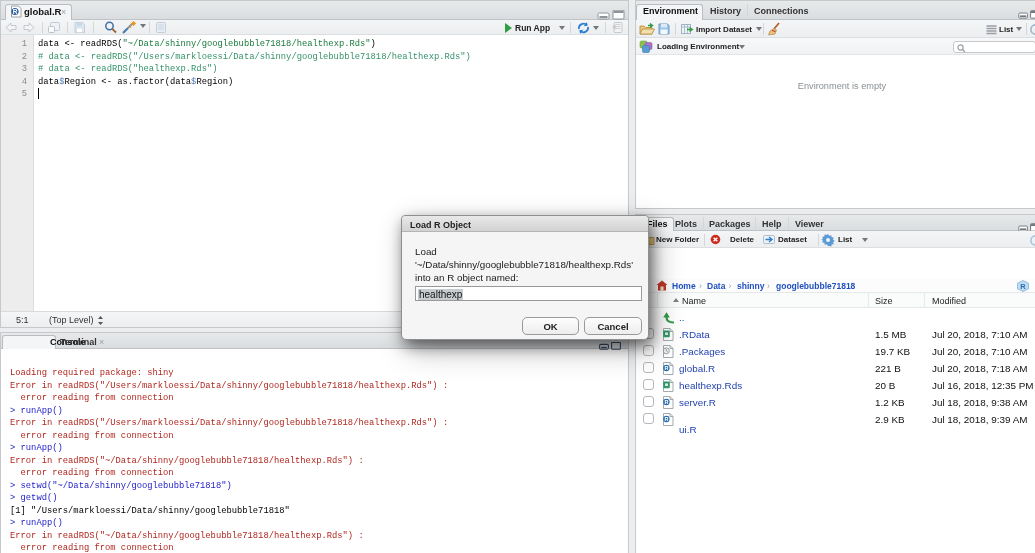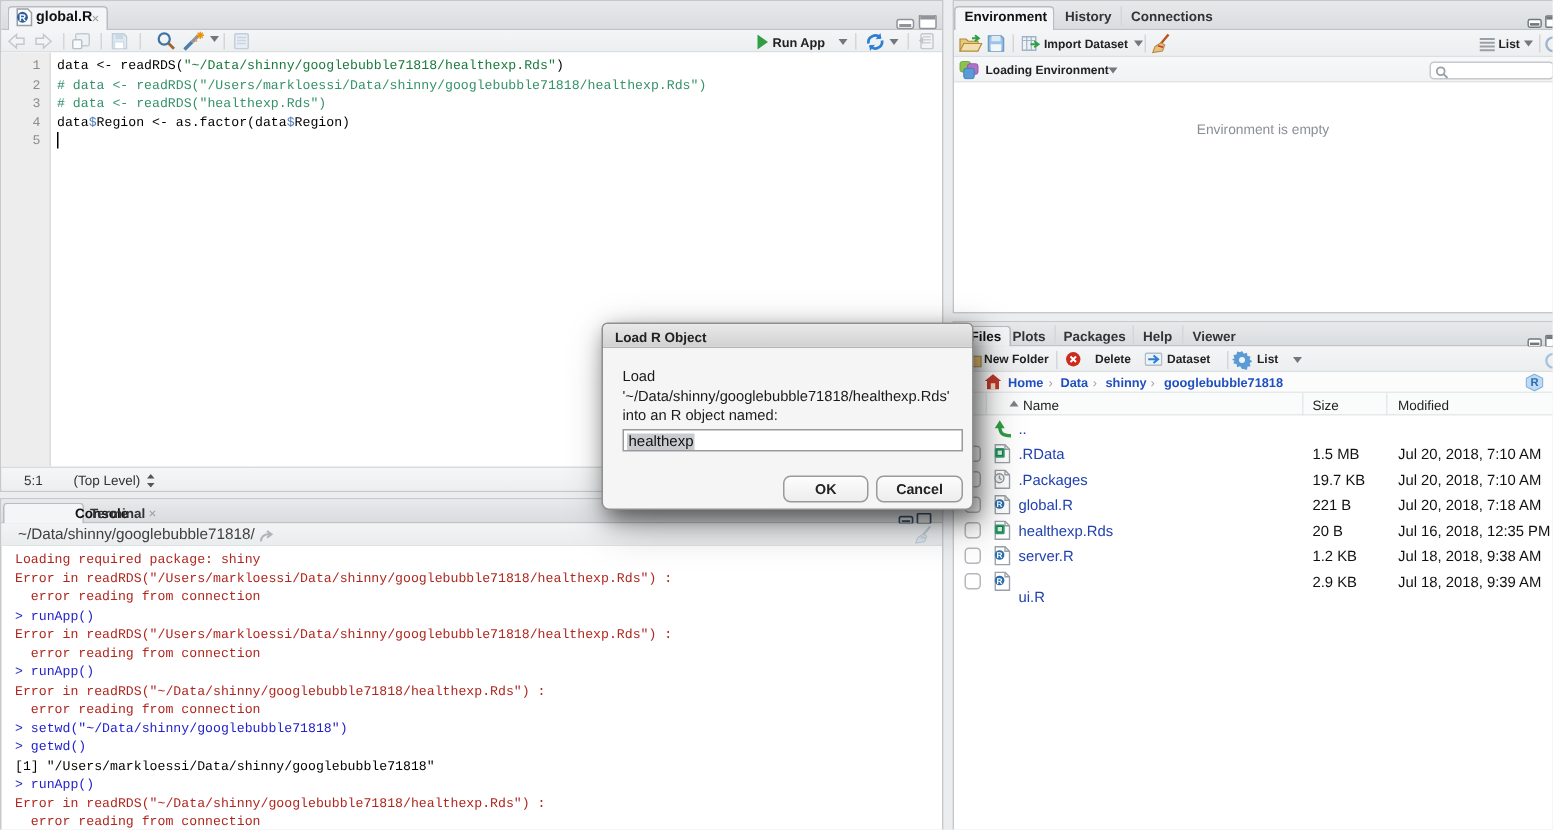--- a/index.html
+++ b/index.html
@@ -125,31 +125,20 @@
     <div class="tab" style="left:1px; width:54px; top:2px;"></div>
     <div class="tabtx" style="left:10px; top:3.5px; color:#111;margin-left:39px;">Console</div>
     <div class="tabtx" style="left:59px; top:3.5px; color:#333;">Terminal</div>
     <div style="position:absolute; left:98px; top:3.5px; font-size:9px; color:#9aa0a5;">×</div>
     <svg class="icon" style="left:595px; top:8.5px;" width="28" height="8" viewBox="0 0 28 10">
       <rect x="1" y="3" width="11" height="6" rx="1.5" fill="none" stroke="#3d4f66" stroke-width="1.4"></rect>
       <rect x="3" y="6" width="7" height="1.8" fill="#3d4f66"></rect>
       <rect x="16" y="0.5" width="11" height="8.5" rx="1" fill="none" stroke="#3d4f66" stroke-width="1.4"></rect>
     </svg>
   </div>
-  <div style="position:relative; height:15px; background:linear-gradient(#f2f4f5,#eaedee); border-bottom:1px solid #e0e3e5;">
-    <div style="position:absolute; left:11px; top:2px; font-size:10.2px; color:#404040;">~/Data/shinny/googlebubble71818/</div>
-    <svg class="icon" style="left:172px; top:3.5px;" width="12" height="9" viewBox="0 0 12 9">
-      <path d="M1 8 Q1 3 7 3 M5 1 L8 3.2 L5 5.5" fill="none" stroke="#b0b5b9" stroke-width="1.4"></path>
-    </svg>
-    <svg class="icon" style="left:607px; top:1px;" width="16" height="13" viewBox="0 0 15 14">
-      <path d="M12 1 L7 7" stroke="#c4cdd6" stroke-width="1.6"></path>
-      <path d="M7 6.5 L3 9 L1.5 13 L8 12 L9.5 8 z" fill="#dde6ee" stroke="#becbd7" stroke-width="0.7"></path>
-      <path d="M5 8.5 l3.5 1" stroke="#c8d3dd" stroke-width="1.2"></path>
-    </svg>
-  </div>
   <div class="mono" style="position:absolute; left:9px; top:34px;"><span class="red">Loading required package: shiny
 Error in readRDS("/Users/markloessi/Data/shinny/googlebubble71818/healthexp.Rds") :
   error reading from connection</span>
 <span class="blu">&gt; runApp()</span>
 <span class="red">Error in readRDS("/Users/markloessi/Data/shinny/googlebubble71818/healthexp.Rds") :
   error reading from connection</span>
 <span class="blu">&gt; runApp()</span>
 <span class="red">Error in readRDS("~/Data/shinny/googlebubble71818/healthexp.Rds") :
   error reading from connection</span>
 <span class="blu">&gt; setwd("~/Data/shinny/googlebubble71818")</span>
@@ -266,21 +255,21 @@
     <svg class="icon" style="left:185px; top:2px;" width="14" height="14" viewBox="0 0 14 14">
       <path d="M7 1 l1.2 1.8 2.1-.6 .3 2.1 2.1 .3 -.6 2.1 1.8 1.2 -1.8 1.2 .6 2.1 -2.1 .3 -.3 2.1 -2.1-.6 L7 13 l-1.2-1.8 -2.1 .6 -.3-2.1 -2.1-.3 .6-2.1 L0.1 7 l1.8-1.2 -.6-2.1 2.1-.3 .3-2.1 2.1 .6 z" fill="#5b9bd5"></path>
       <circle cx="7" cy="7" r="2" fill="#eef4fa"></circle>
     </svg>
     <div class="tooltx" style="left:202px; top:4px;">List</div>
     <div class="caret" style="left:226px; top:7px;"></div>
     <svg class="icon" style="left:393px; top:2.5px;" width="13" height="13" viewBox="0 0 13 13">
       <circle cx="6.5" cy="6.5" r="4.6" fill="none" stroke="#a8c4dc" stroke-width="1.6"></circle>
     </svg>
   </div>
-  <div style="position:relative; height:14px; background:#fcfcfd; border-bottom:1px solid #e6e9eb;">
+  <div style="position:relative; height:14px; background:#fcfcfd; border-bottom:1px solid #e6e9eb;margin-top:31px;">
     <svg class="icon" style="left:20px; top:1px;" width="12" height="11" viewBox="0 0 12 11">
       <path d="M6 0.5 L0.5 5 H2 V10.5 H10 V5 H11.5 z" fill="#c0392b"></path>
       <rect x="4.5" y="6.5" width="3" height="4" fill="#f4e0c8"></rect>
     </svg>
     <div style="position:absolute; left:36px; top:2px; font-size:8.5px; font-weight:bold; color:#2050c0;">Home</div>
     <div style="position:absolute; left:63px; top:2px; font-size:8.5px; color:#9aa0a5;">›</div>
     <div style="position:absolute; left:71px; top:2px; font-size:8.5px; font-weight:bold; color:#2050c0;">Data</div>
     <div style="position:absolute; left:92.5px; top:2px; font-size:8.5px; color:#9aa0a5;">›</div>
     <div style="position:absolute; left:101px; top:2px; font-size:8.5px; font-weight:bold; color:#2050c0;">shinny</div>
     <div style="position:absolute; left:131px; top:2px; font-size:8.5px; color:#9aa0a5;">›</div>

